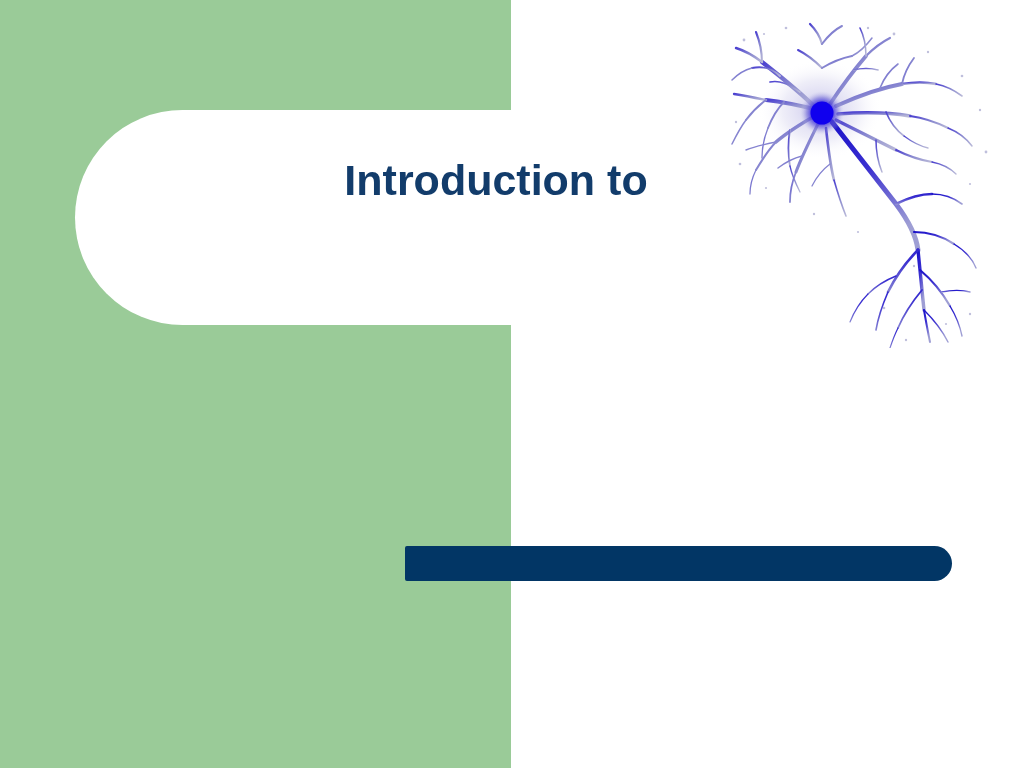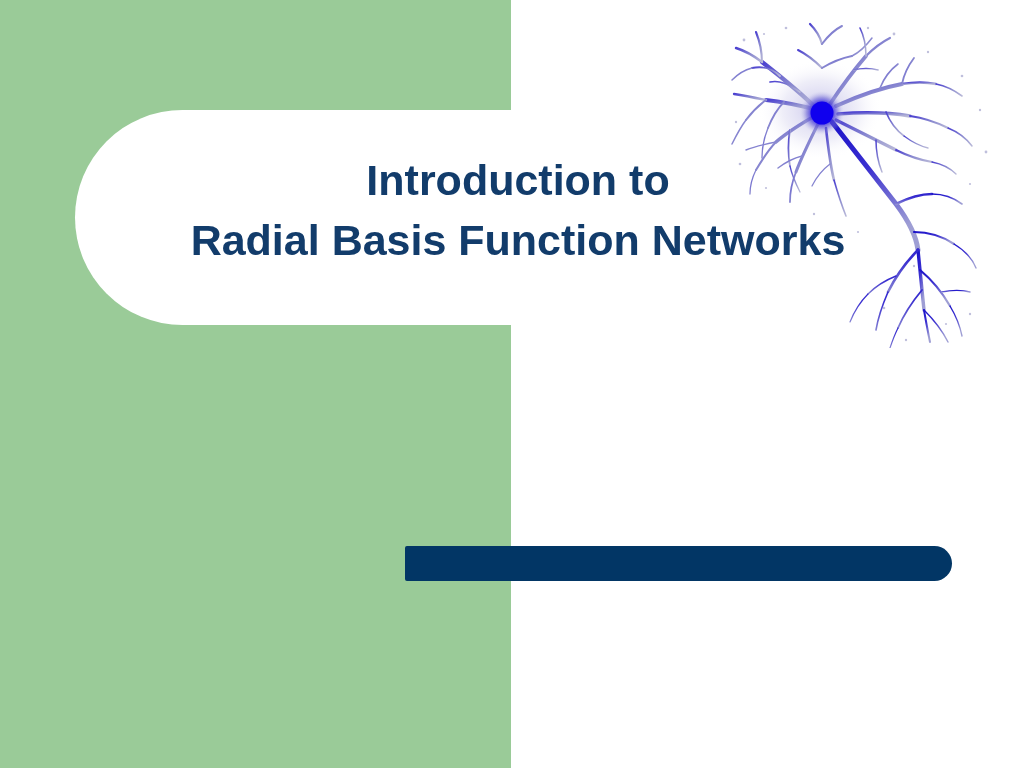--- a/index.html
+++ b/index.html
@@ -39,21 +39,21 @@
     background: #ffffff;
     border-top-left-radius: 108px;
     border-bottom-left-radius: 108px;
     border-top-right-radius: 0;
     border-bottom-right-radius: 0;
   }
 
   
   .title-block {
     position: absolute;
-    left: 88px;
+    left: 66px;
     top: 150px;
     width: 860px;
     text-align: center;
     color: #123c6b;
     font-weight: bold;
     font-size: 43px;
     line-height: 60px;
     letter-spacing: 0px;
     white-space: nowrap;
   }
@@ -239,18 +239,17 @@
           <circle cx="252" cy="296" r="1.2"></circle>
       </g>
 
       <circle cx="104" cy="95" r="22" fill="url(#somaGlow)"></circle>
       <circle cx="104" cy="95" r="11.5" fill="#1000ee"></circle>
     </svg>
   </div>
 
   <div class="title-block">
     <span class="title-line">Introduction to</span>
-    <span class="title-line">Radial Basis Function Networks</span>
   </div>
 
   <div class="accent-bar"></div>
 
 </div>
 
 </body></html>

